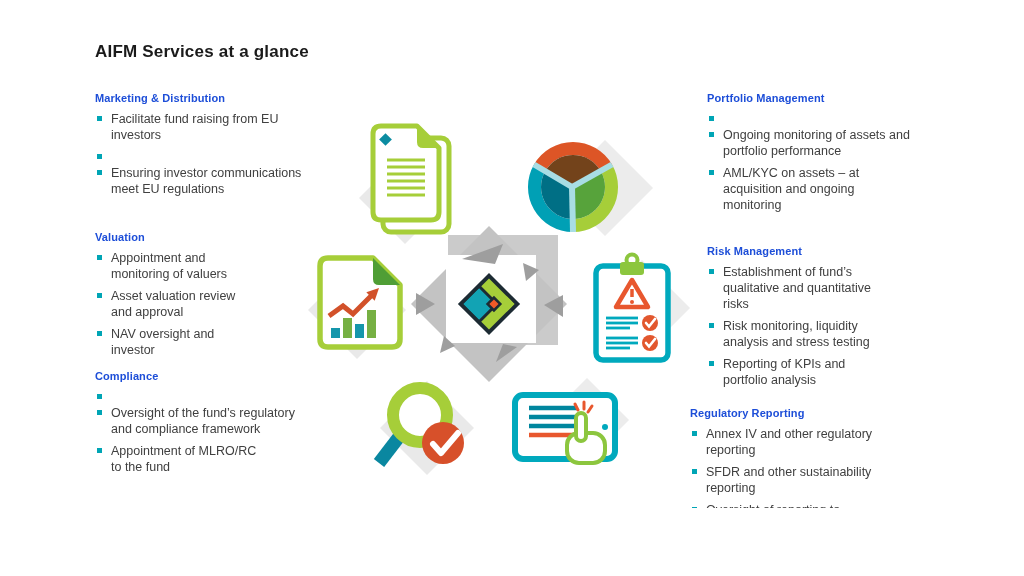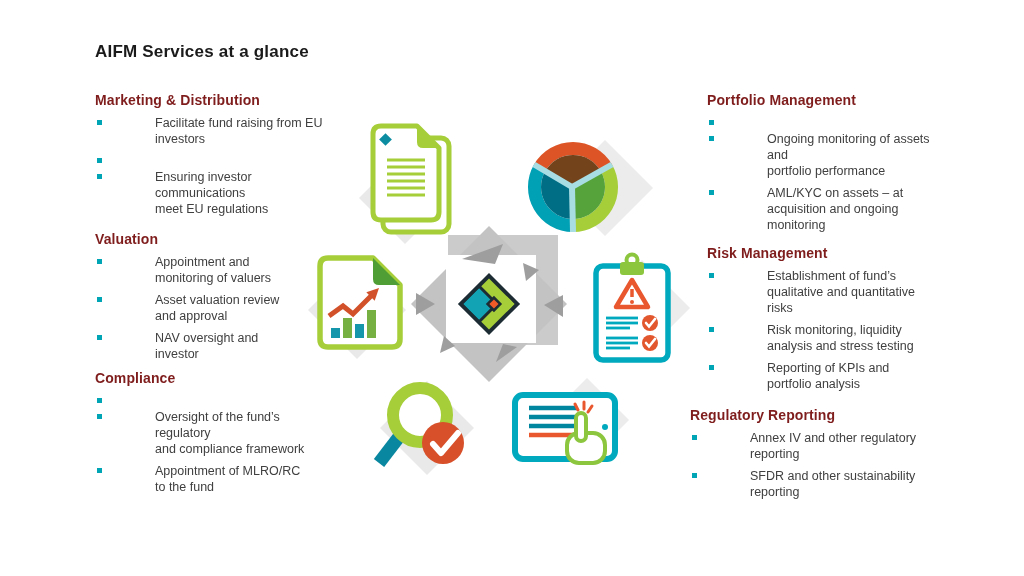--- a/index.html
+++ b/index.html
@@ -6,23 +6,23 @@
   #canvas{
     position:relative;width:1024px;height:508px;background:#ffffff;overflow:hidden;
     font-family:"Liberation Sans", sans-serif;
   }
   .title{
     position:absolute;left:95px;top:42px;font-size:17px;font-weight:bold;color:#1a1a1a;
     letter-spacing:.2px;
   }
   .sec{position:absolute;}
   .sec h2{
-    margin:0 0 7px 0;font-size:14px;font-weight:bold;color:#7f1d1d;letter-spacing:.1px;
-  }
-  .bullet{display:flex;margin-bottom:6px;gap:44px;}
+    margin:0 0 7px 0;font-size:11px;font-weight:bold;color:#1d4ed8;letter-spacing:.1px;
+  }
+  .bullet{display:flex;margin-bottom:6px;}
   .bullet .sq{
     flex:none;width:5px;height:5px;background:#00a5b5;margin:5px 9px 0 2px;
   }
   .bullet .txt{
     white-space:pre-line;font-size:12.5px;line-height:16px;color:#404040;
   }
   .icon-wrap{position:absolute;}
   svg{display:block;}
 </style>
 </head>

